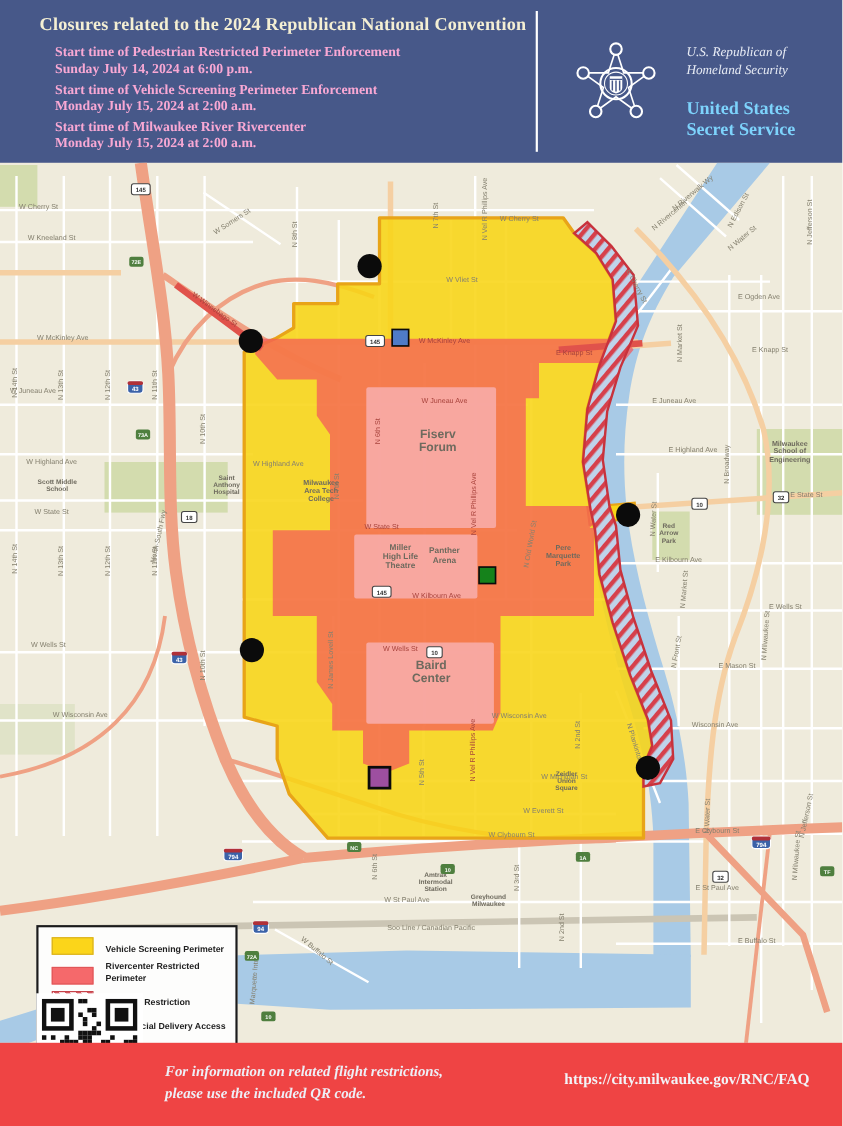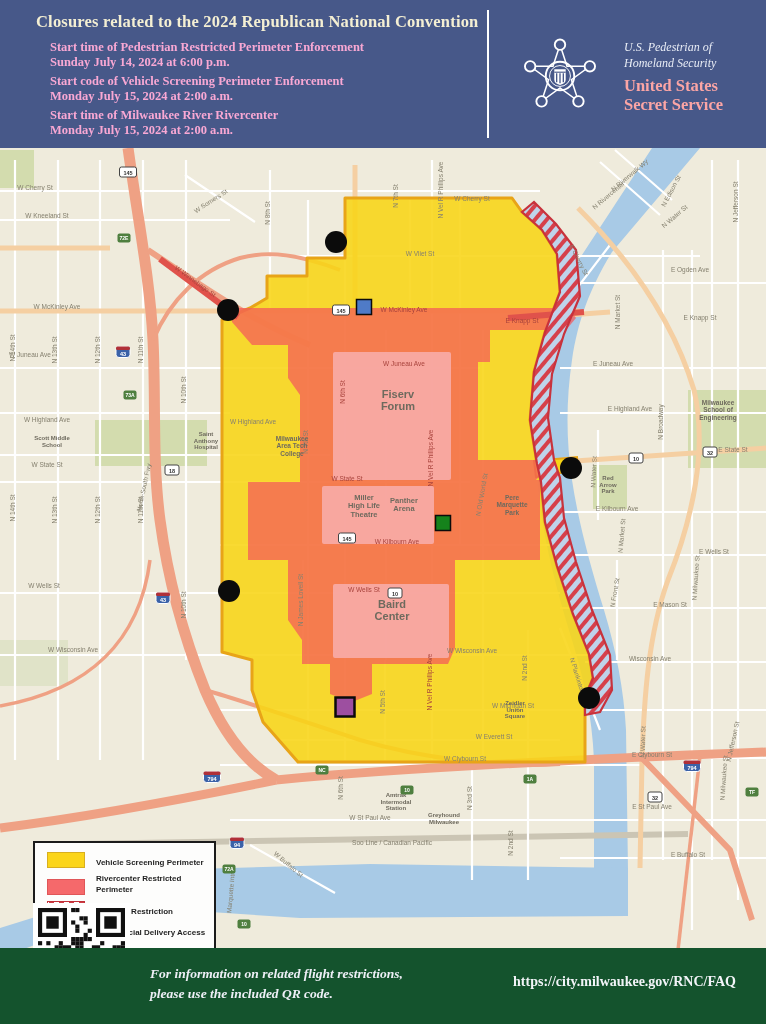--- a/index.html
+++ b/index.html
@@ -7,21 +7,21 @@
 
   
   header{position:absolute;top:0;left:0;width:766px;height:148px;background:#475889}
   .hdr-title{position:absolute;left:36px;top:12px;font:bold 16.5px "Liberation Serif",serif;color:#F4EFD3;letter-spacing:.2px}
   .hdr-item{position:absolute;left:50px;font:bold 12.5px/1.22 "Liberation Serif",serif;color:#f9a8d4}
   .hdr-item.i0{top:40px}.hdr-item.i1{top:74px}.hdr-item.i2{top:108px}
   .hdr-divider{position:absolute;left:487px;top:10px;height:128px;width:2px;background:#FFFFFF}
   .logo-svg{position:absolute;left:522px;top:38px}
   .agency{position:absolute;left:624px;top:40px}
   .agency .dept{font:italic 12px/1.3 "Liberation Serif",serif;color:#E8ECF5}
-  .agency .name{font:bold 16.5px/1.12 "Liberation Serif",serif;color:#fca5a5;margin-top:6px}
+  .agency .name{font:bold 16.5px/1.12 "Liberation Serif",serif;color:#7dd3fc;margin-top:19px}
 
   
   .map{position:absolute;top:148px;left:0;width:766px;height:800px}
   .map svg{position:absolute;inset:0}
   .street-lbl{font-family:"Liberation Sans",sans-serif;font-size:6.5px;fill:#85806F}
   .lbl-red{fill:#A8433C}
   .venue-lbl{font-family:"Liberation Sans",sans-serif;font-weight:bold;fill:#6E6A5E}
   .shield-txt{font-family:"Liberation Sans",sans-serif;font-weight:bold}
 
   
@@ -38,38 +38,38 @@
   .sw-green{background:#15821B;border-width:1px}
   .sw-blue{background:#4F7BC7;border-width:1px}
   .sw-circle{width:19px;height:19px;border-radius:50%;background:#0b0b0b}
 
   
   .qr{position:absolute;left:33px;top:903px;width:97px;height:97px;background:#ffffff;padding:5px;box-sizing:border-box}
   .compass{position:absolute;left:696px;top:831px;width:52px;text-align:center}
   .compass .n{font:bold 44px/1 "Liberation Serif",serif;color:#0d0d0d}
 
   
-  footer{position:absolute;top:948px;left:0;width:766px;height:76px;background:#14532d}
+  footer{position:absolute;top:948px;left:0;width:766px;height:76px;background:#ef4444}
   .foot-note{position:absolute;left:150px;top:16px;font:bold italic 13.5px/1.5 "Liberation Serif",serif;color:#EDEFF6}
   .foot-url{position:absolute;right:30px;top:26px;font:bold 14px "Liberation Serif",serif;color:#F2F4F8}
 </style>
 </head>
 <body>
 
 <div class="page">
 
   <header>
     <div class="hdr-title">Closures related to the 2024 Republican National Convention</div>
 
     <div class="hdr-item i0">
       <div>Start time of Pedestrian Restricted Perimeter Enforcement</div>
       <div>Sunday July 14, 2024 at 6:00 p.m.</div>
     </div>
     <div class="hdr-item i1">
-      <div>Start code of Vehicle Screening Perimeter Enforcement</div>
+      <div>Start time of Vehicle Screening Perimeter Enforcement</div>
       <div>Monday July 15, 2024 at 2:00 a.m.</div>
     </div>
     <div class="hdr-item i2">
       <div>Start time of Milwaukee River Rivercenter</div>
       <div>Monday July 15, 2024 at 2:00 a.m.</div>
     </div>
 
     <div class="hdr-divider"></div>
 
     <svg class="logo-svg" width="76" height="76" viewBox="-40 -40 80 80">
@@ -90,21 +90,21 @@
           <line x1="-3.5" y1="-3" x2="-3.5" y2="6.5"></line>
             <line x1="0" y1="-3" x2="0" y2="7.5"></line>
             <line x1="3.5" y1="-3" x2="3.5" y2="6.5"></line>
         </g>
         <line x1="-6" y1="-4" x2="6" y2="-4" stroke="#475889" stroke-width="1.2"></line>
       </g>
     </svg>
 
     <div class="agency">
       <div class="dept">
-        <div>U.S. Pedestrian of</div>
+        <div>U.S. Republican of</div>
         <div>Homeland Security</div>
       </div>
       <div class="name">
         <div>United States</div>
         <div>Secret Service</div>
       </div>
     </div>
   </header>
 
   <div class="map">

